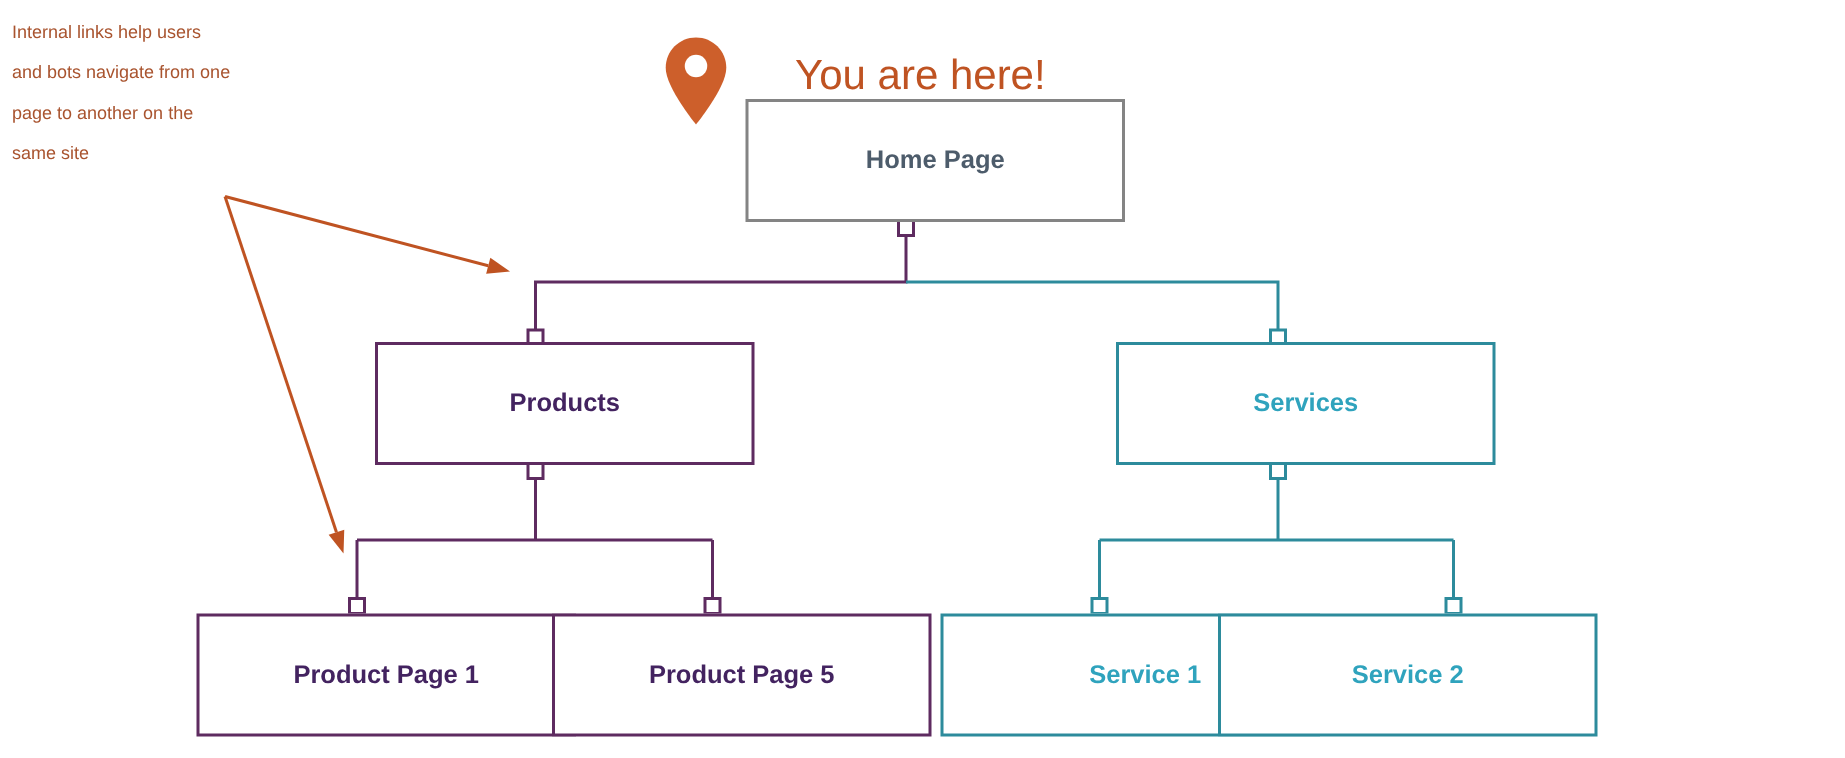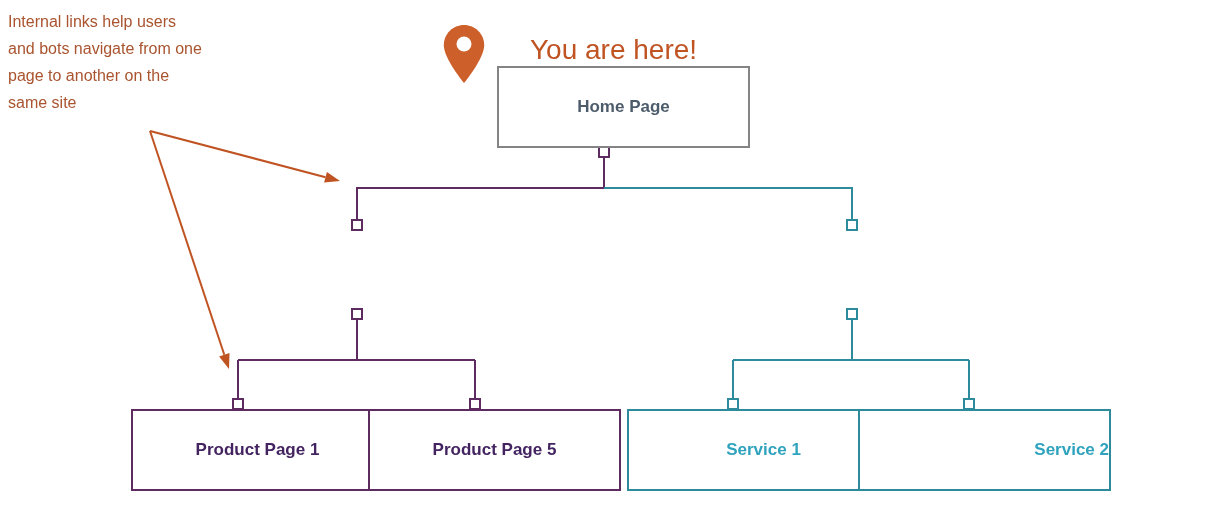--- a/index.html
+++ b/index.html
@@ -37,21 +37,21 @@
     stroke: var(--orange);
     stroke-width: 2px;
     fill: none;
   }
   .arrow-head { fill: var(--orange); }
   .annotation {
     position: absolute;
     left: 8px;
     top: 8px;
     width: 300px;
-    font-size: 16px;
+    font-size: 12px;
     line-height: 27px;
     color: var(--annotation);
     white-space: pre-line;
   }
   .callout {
     position: absolute;
     left: 530px;
     top: 34px;
     font-size: 28px;
     color: var(--orange);
@@ -77,21 +77,21 @@
   }
   .node.gray   { border-color: var(--gray-border); color: var(--gray-text); }
   .node.purple { border-color: var(--purple);      color: var(--purple-text); }
   .node.teal   { border-color: var(--teal);        color: var(--teal-text); }
   .n-home     { left: 497px; top: 66px;  }
   .n-products { left: 250px; top: 228px; }
   .n-services { left: 744px; top: 228px; }
   .n-product1 { left: 131px; top: 409px; }
   .n-product2 { left: 368px; top: 409px; }
   .n-service1 { left: 627px; top: 409px; padding-left: 20px; }
-  .n-service2 { left: 858px; top: 409px; justify-content: flex-end; }
+  .n-service2 { left: 812px; top: 409px; }
 </style>
 </head>
 <body>
 
 <div class="canvas">
 
   <svg class="overlay" width="1230" height="505" viewBox="0 0 1230 505">
 
     <path class="conn purple" d="M604,148 V188 H357 V228"></path>
     <path class="conn teal" d="M604,188 H852 V228"></path>
@@ -126,20 +126,26 @@
   <svg class="pin" width="42" height="60" viewBox="0 0 42 60">
     <path d="M21,1 C9.8,1 0.8,10 0.8,21.2 C0.8,34.5 21,59 21,59 C21,59 41.2,34.5 41.2,21.2 C41.2,10 32.2,1 21,1 Z" style="fill: var(--pin-orange);"></path>
     <circle cx="21" cy="20" r="7.5" fill="#ffffff"></circle>
   </svg>
 
   <div class="callout">You are here!</div>
 
   <div class="node gray n-home">
     <span>Home Page</span>
   </div>
+  <div class="node purple n-products">
+    <span>Products</span>
+  </div>
+  <div class="node teal n-services">
+    <span>Services</span>
+  </div>
   <div class="node purple n-product1">
     <span>Product Page 1</span>
   </div>
   <div class="node purple n-product2">
     <span>Product Page 5</span>
   </div>
   <div class="node teal n-service1">
     <span>Service 1</span>
   </div>
   <div class="node teal n-service2">

